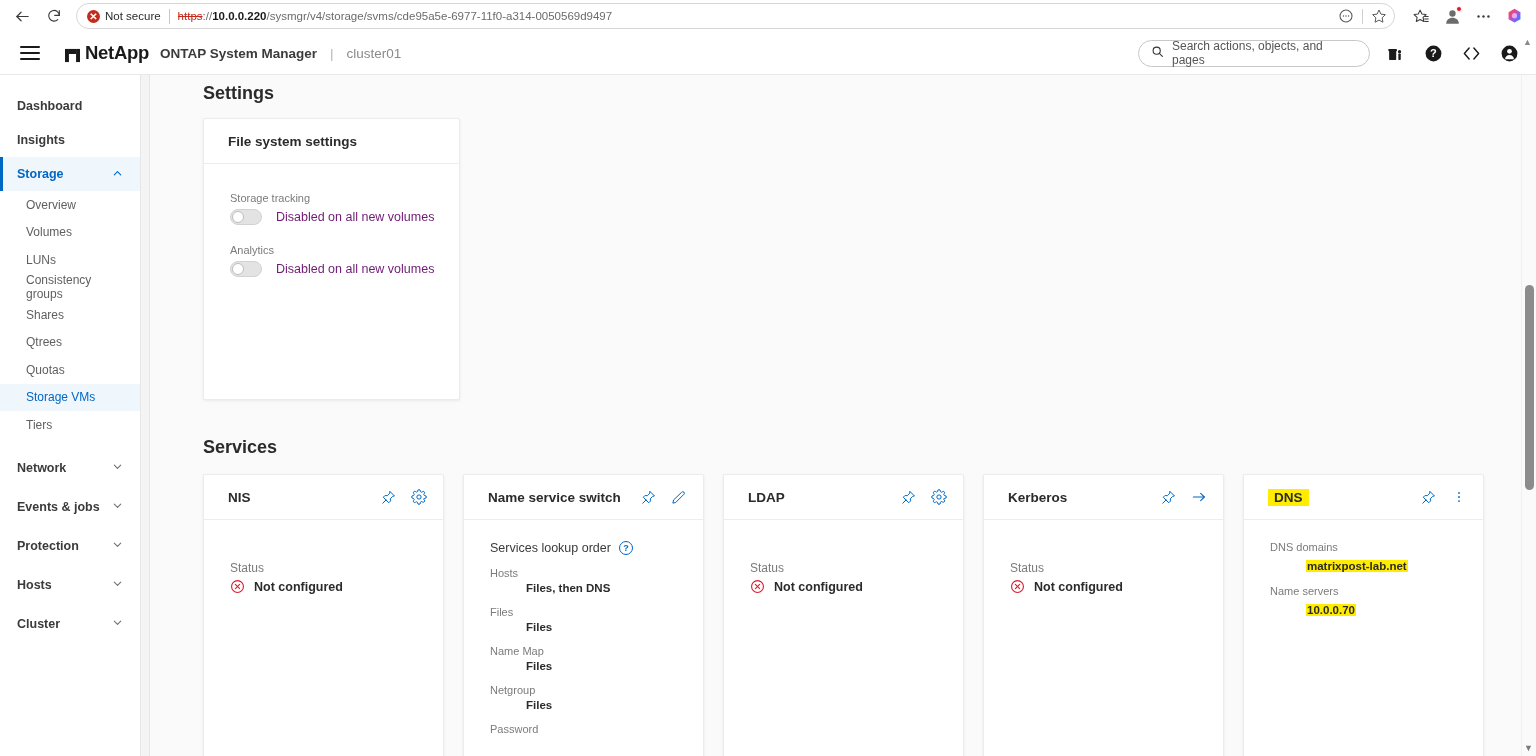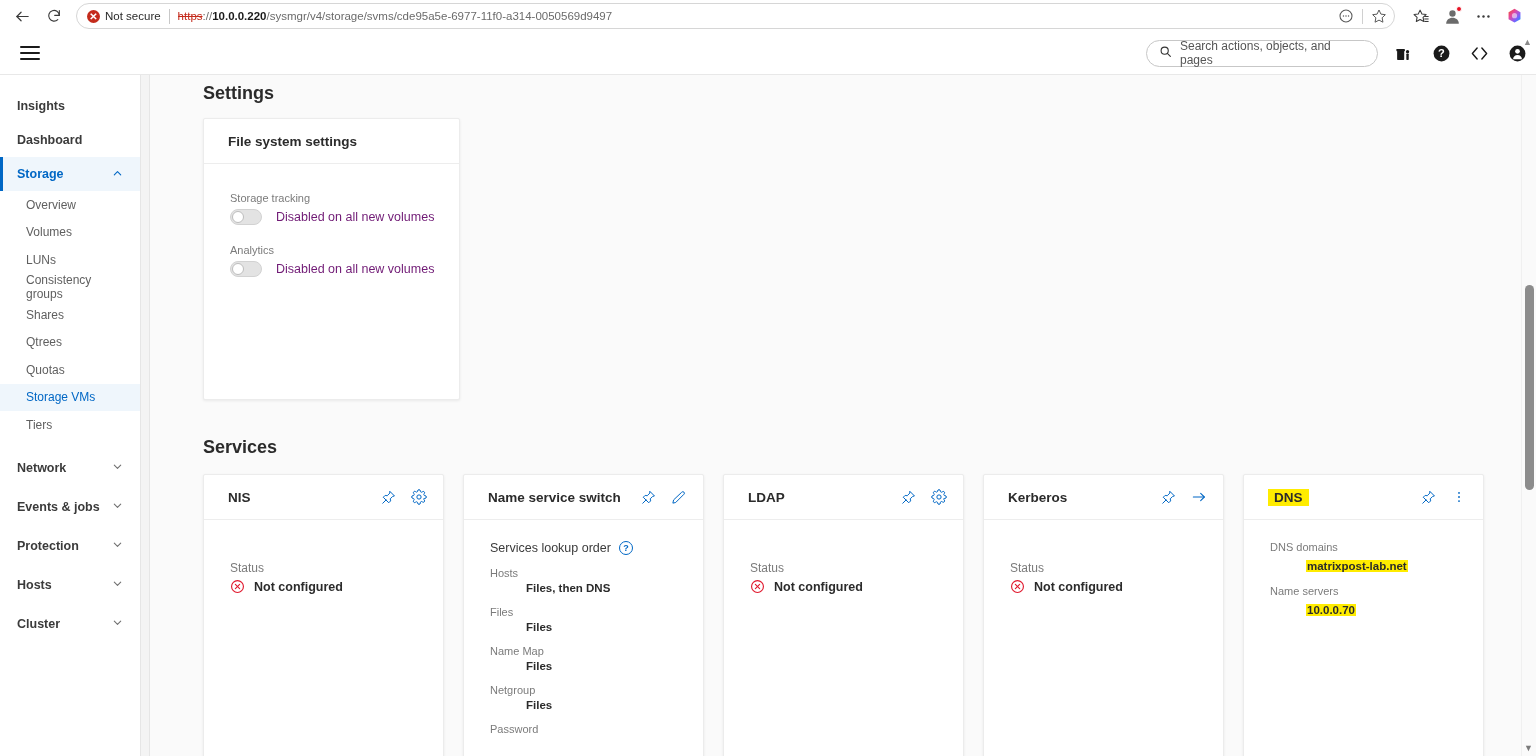--- a/index.html
+++ b/index.html
@@ -108,21 +108,21 @@
     position: relative;
   }
   .app-title {
     font-size: 13.5px; font-weight: bold; color: #3b3b3b;
   }
   .app-sep { color: #b5b5b5; font-size: 13.5px; margin: 0 2px;}
   .cluster-name { font-size: 13.5px; color: #8a8a8a; }
   .header-right {
     margin-left: auto;
     display: flex; align-items: center; gap: 12px;
-    padding-right: 6px;
+    padding-right: 14px;
   }
   .search-box {
     width: 232px; height: 27px;
     border: 1px solid #c7c7c7;
     border-radius: 14px;
     display: flex; align-items: center;
     padding: 0 12px; gap: 8px;
     background: #fff;
   }
   .search-ph { font-size: 12px; color: #555; }
@@ -349,20 +349,35 @@
 </div>
 
 <div class="app-header">
   <div class="hamburger">
     <div class="bars">
         <span></span>
         <span></span>
         <span></span>
       </div>
   </div>
+  <div class="brand">
+    <div class="netapp-logo">
+      <span class="netapp-mark">
+        <svg width="15" height="15" viewBox="0 0 16 16" fill="#1a1a1a">
+            <rect x="0" y="1" width="4.2" height="14"></rect>
+            <rect x="4.2" y="1" width="7.6" height="5.4"></rect>
+            <rect x="11.8" y="1" width="4.2" height="14"></rect>
+          </svg>
+      </span>
+      <span>NetApp</span>
+    </div>
+    <span class="app-title">ONTAP System Manager</span>
+    <span class="app-sep">|</span>
+    <span class="cluster-name">cluster01</span>
+  </div>
 
   <div class="header-right">
     <div class="search-box">
       <span>
         <svg width="13" height="13" viewBox="0 0 24 24" fill="none" stroke="#333" stroke-width="2" stroke-linecap="round">
             <circle cx="10.5" cy="10.5" r="6.6"></circle>
             <line x1="15.4" y1="15.4" x2="21" y2="21"></line>
           </svg>
       </span>
       <span class="search-ph">Search actions, objects, and pages</span>
@@ -395,24 +410,24 @@
         </svg>
     </div>
   </div>
   <div style="position:absolute;right:4px;top:5px;color:#8a8a8a;font-size:9px;">▲</div>
 </div>
 
 <div class="body-wrap">
 
   <nav class="sidebar">
     <div class="nav-top">
+      <span>Dashboard</span>
+    </div>
+    <div class="nav-top">
       <span>Insights</span>
-    </div>
-    <div class="nav-top">
-      <span>Dashboard</span>
     </div>
     <div class="nav-top active">
       <span>Storage</span>
       <span class="chev">
         <svg width="11" height="11" viewBox="0 0 24 24" fill="none" stroke="currentColor" stroke-width="2.4" stroke-linecap="round" stroke-linejoin="round">
             <polyline points="5 15 12 8 19 15"></polyline>
           </svg>
       </span>
     </div>
     <div class="nav-sub">

